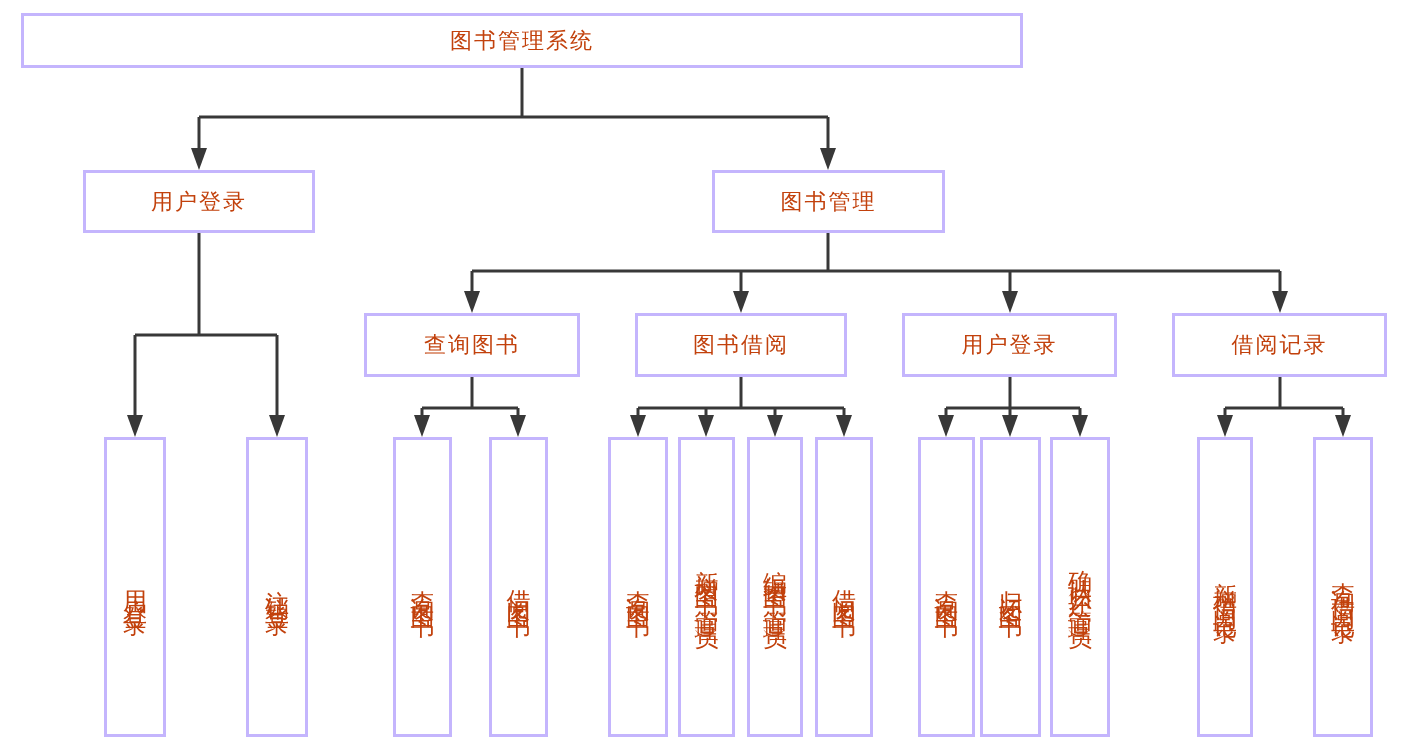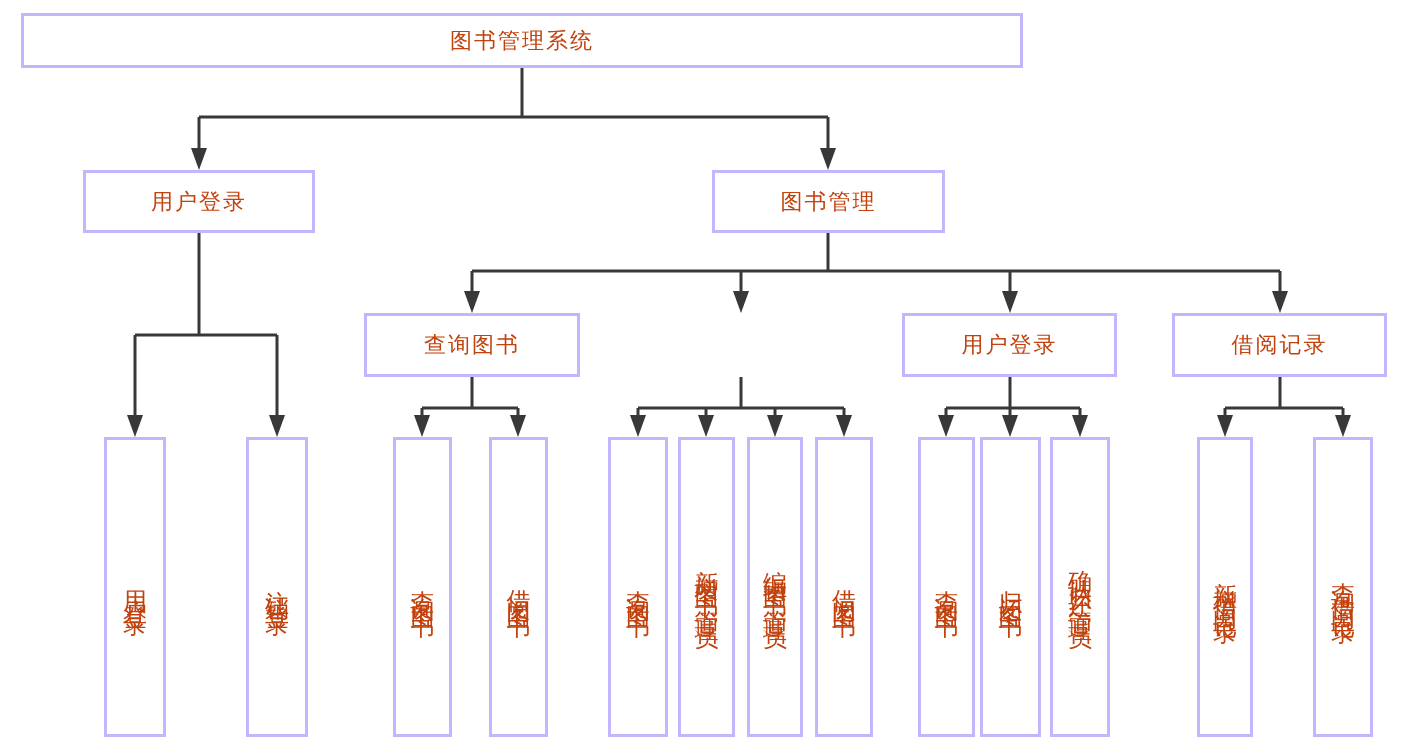--- a/index.html
+++ b/index.html
@@ -159,20 +159,21 @@
       <path class="head" d="M1335,415 H1351 L1343,437 Z"></path>
     </g>
   </svg>
 
   <div id="n-root" class="box h-node">图书管理系统</div>
 
   <div id="n-login" class="box h-node">用户登录</div>
   <div id="n-mgmt" class="box h-node">图书管理</div>
 
   <div id="n-sec0" class="box h-node">查询图书</div>
+  <div id="n-sec1" class="box h-node">图书借阅</div>
   <div id="n-sec2" class="box h-node">用户登录</div>
   <div id="n-sec3" class="box h-node">借阅记录</div>
 
   <div id="l-0" class="box leaf">用户登录</div>
   <div id="l-1" class="box leaf">注销登录</div>
 
   <div id="l-2" class="box leaf">查询图书</div>
   <div id="l-3" class="box leaf">借阅图书</div>
 
   <div id="l-4" class="box leaf">查询图书</div>

